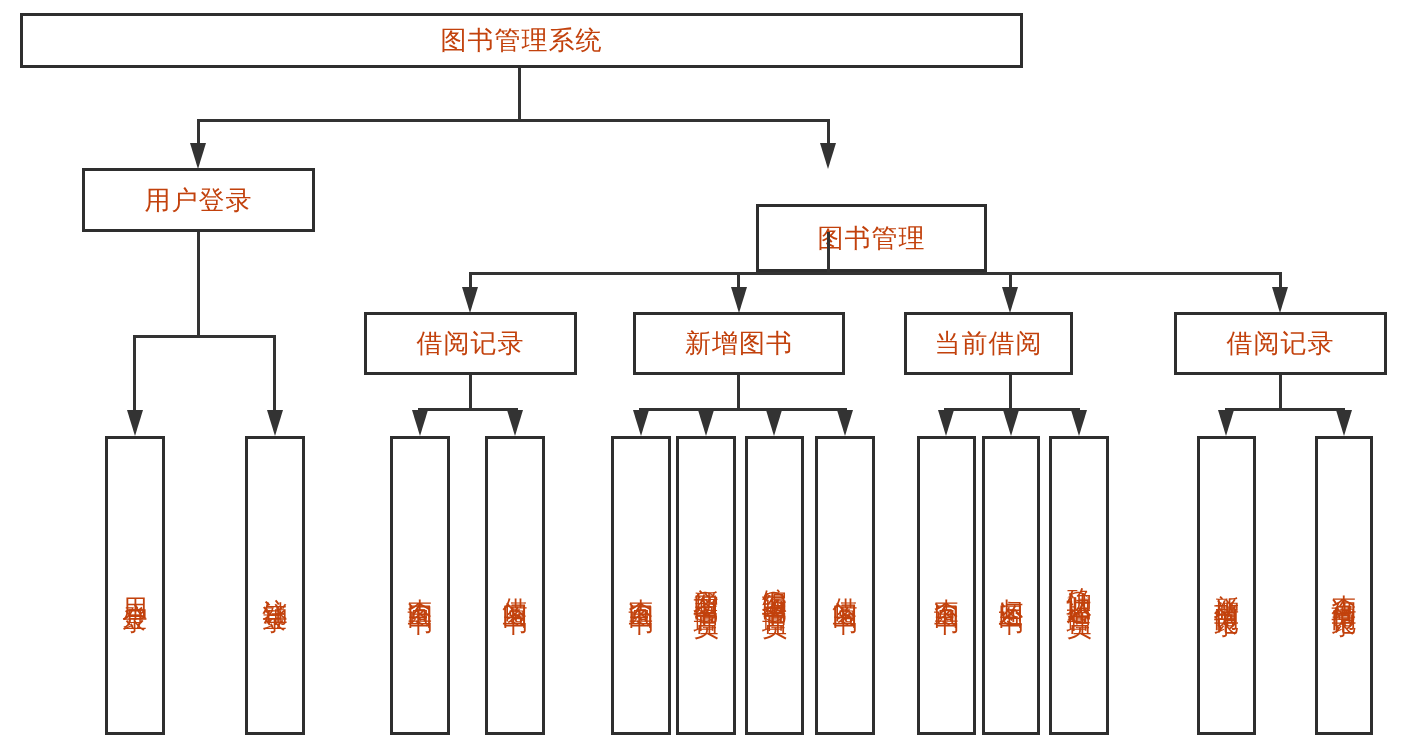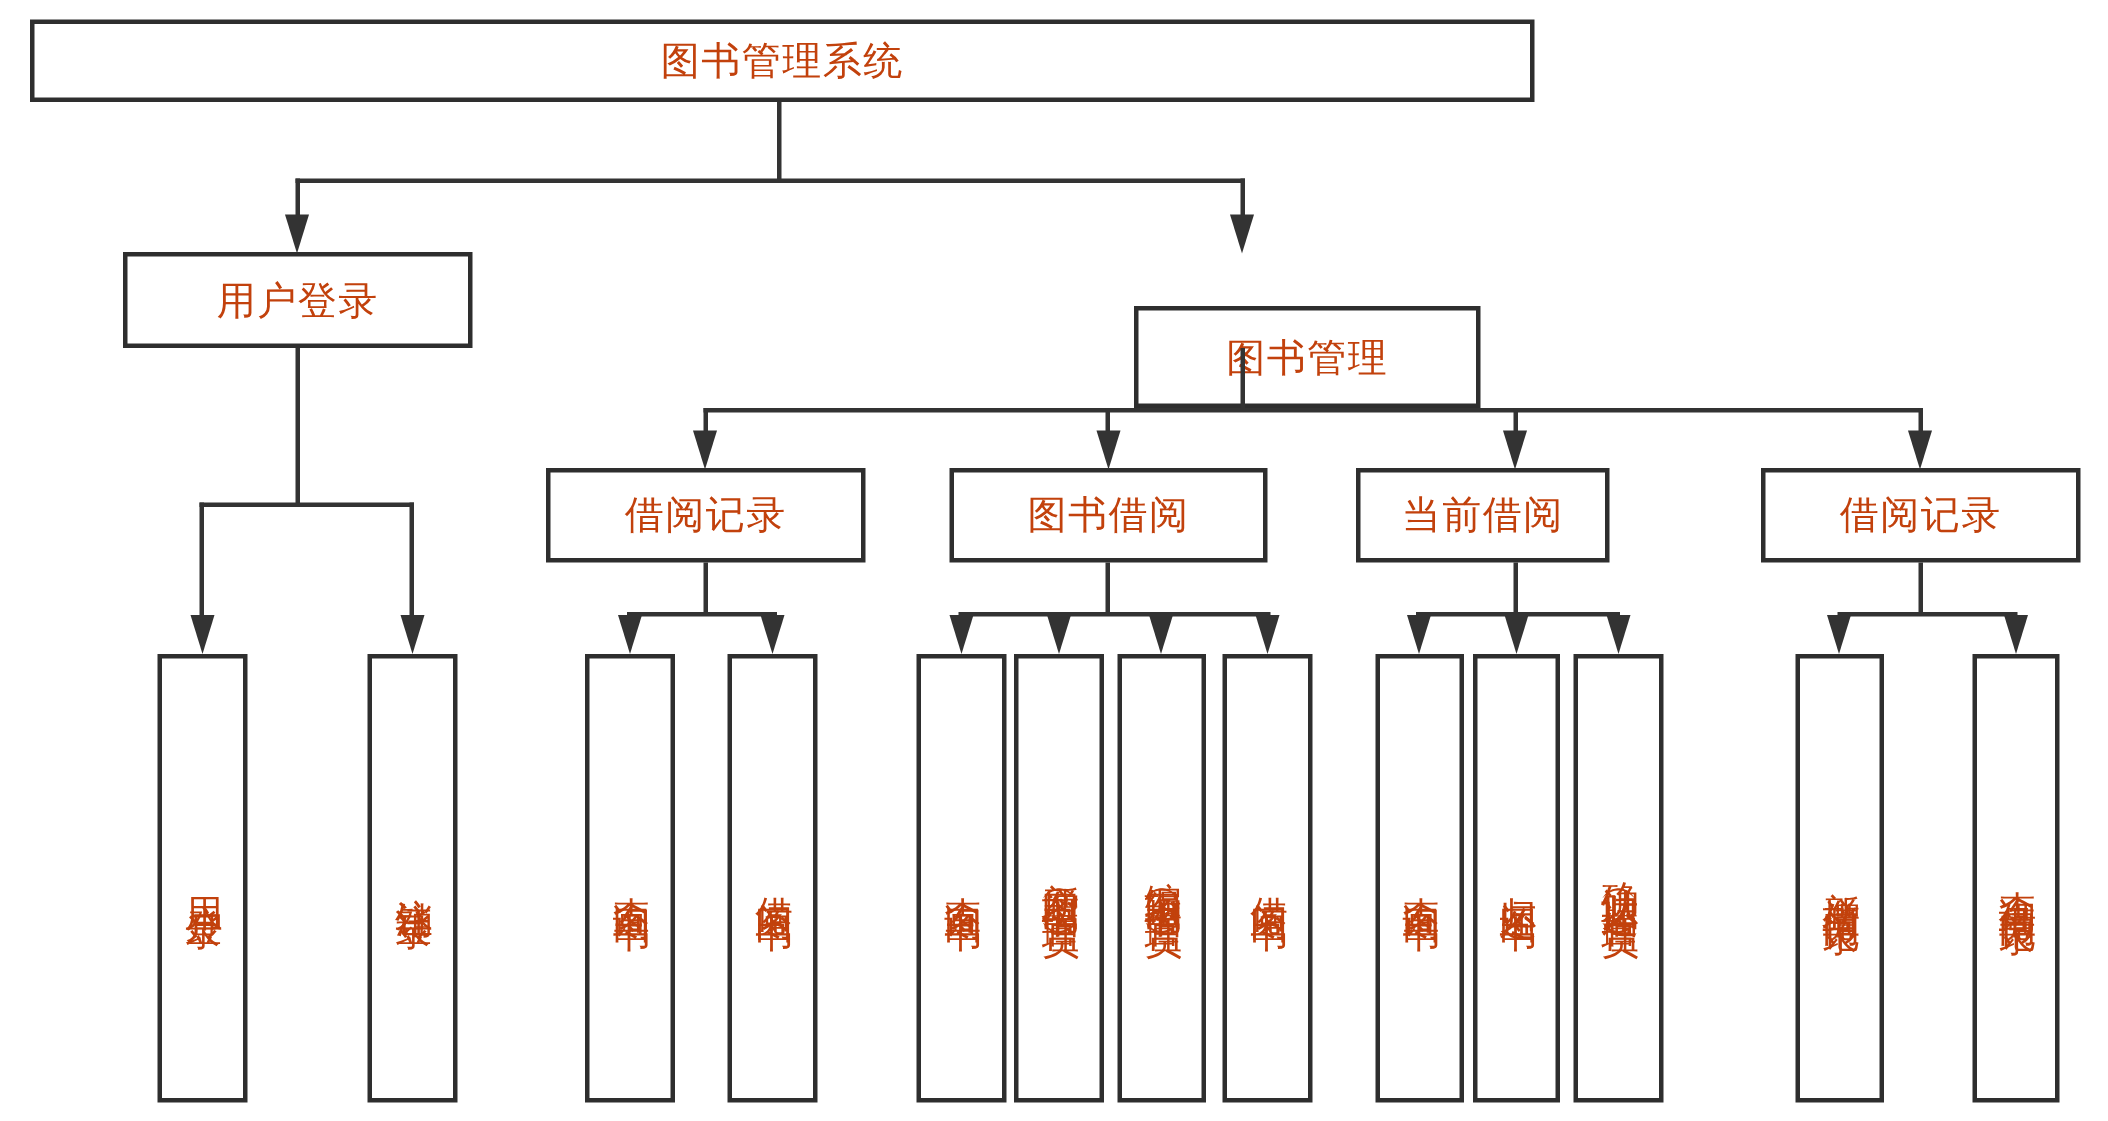--- a/index.html
+++ b/index.html
@@ -76,21 +76,21 @@
 <div id="canvas">
 
   <div class="node root-label" style="left:20px; top:13px; width:1003px; height:55px;">图书管理系统</div>
 
   <div class="node h-label" style="left:82px; top:168px; width:233px; height:64px;">用户登录</div>
 
   <div class="node h-label" style="left:756px; top:168px; width:231px; height:68px;margin-top:36px;">图书管理</div>
 
   <div class="node h-label" style="left:364px; top:312px; width:213px; height:63px;">借阅记录</div>
 
-  <div class="node h-label" style="left:633px; top:312px; width:212px; height:63px;">图书借阅</div>
+  <div class="node h-label" style="left:633px; top:312px; width:212px; height:63px;">新增图书</div>
 
   <div class="node h-label" style="left:904px; top:312px; width:169px; height:63px;">当前借阅</div>
 
   <div class="node h-label" style="left:1174px; top:312px; width:213px; height:63px;">借阅记录</div>
 
   <div class="node leaf" style="left:105px;">
     <span class="vtext">用户登录</span>
   </div>
   <div class="node leaf" style="left:245px;">
     <span class="vtext">注销登录</span>

